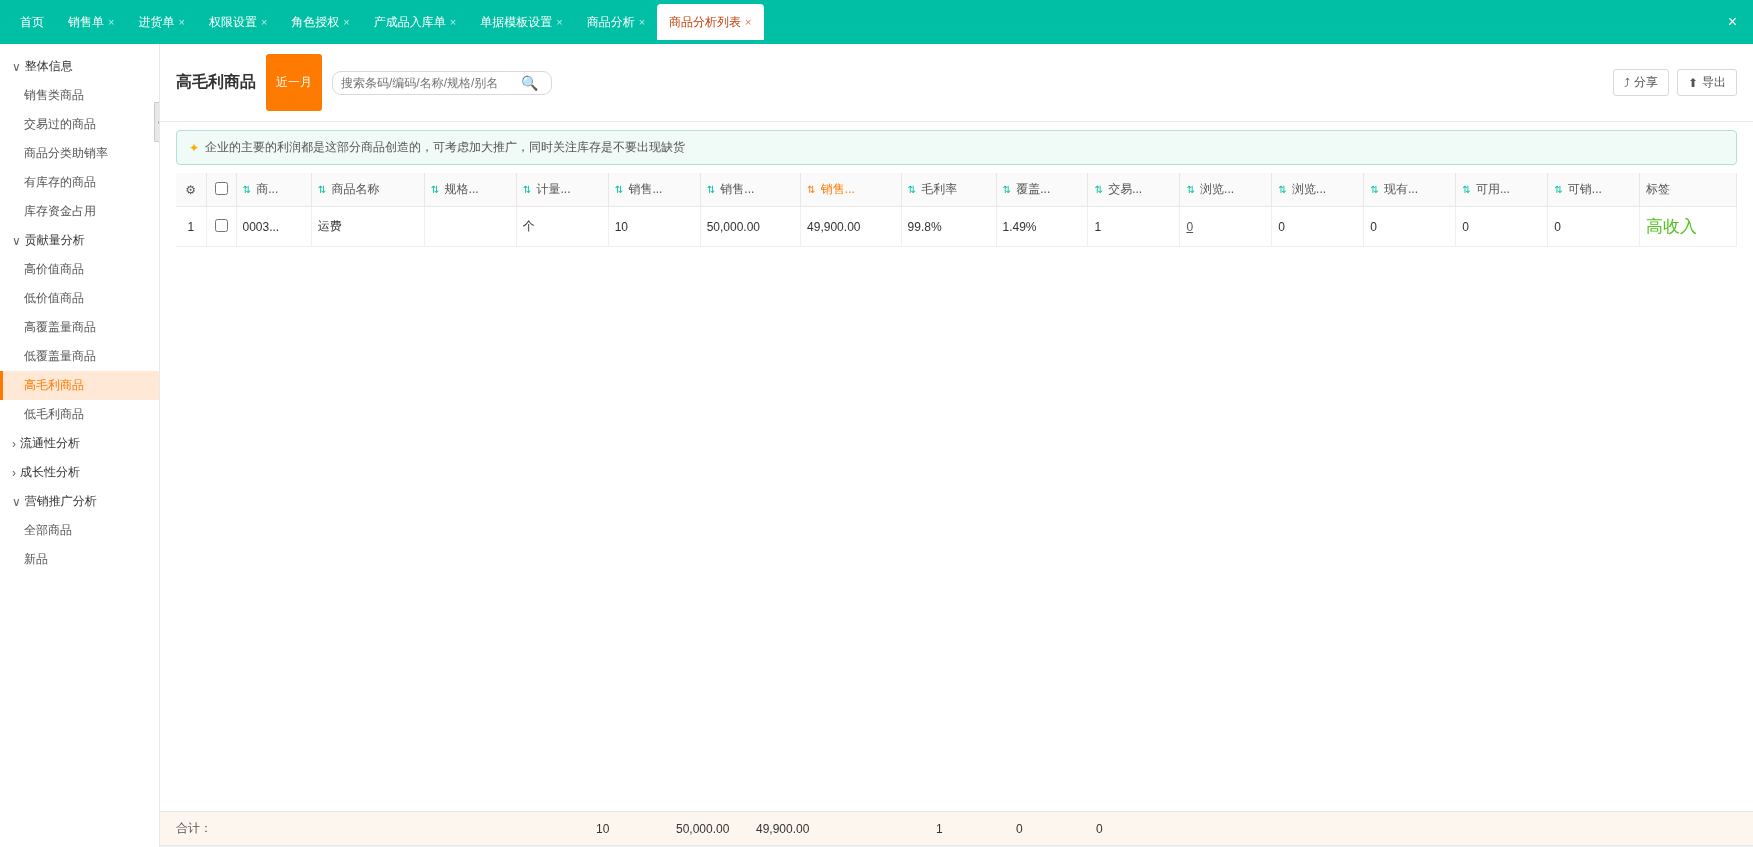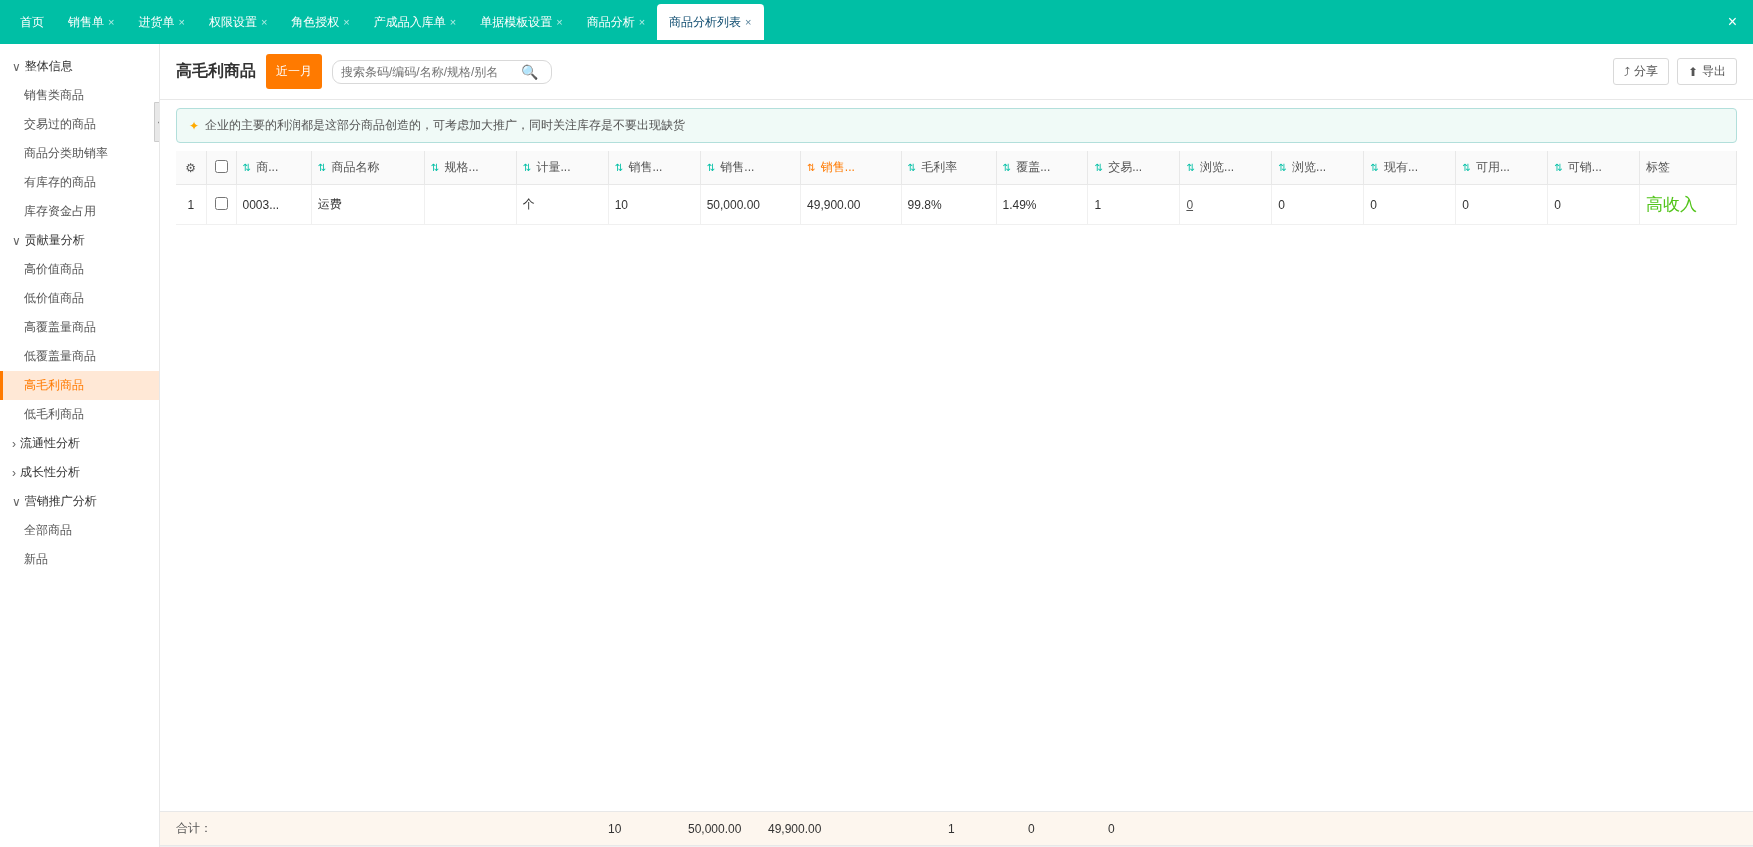--- a/index.html
+++ b/index.html
@@ -20,21 +20,21 @@
       height: 36px;
       display: flex;
       align-items: center;
       cursor: pointer;
       white-space: nowrap;
       font-size: 13px;
       color: #fff;
     }
     .top-nav .nav-item.active {
       background: #fff;
-      color: #0c4a6e;
+      color: #c2410c;
       border-radius: 4px 4px 0 0;
     }
     .top-nav .close-btn {
       margin-left: 4px;
       font-size: 11px;
       cursor: pointer;
       opacity: 0.7;
     }
     .top-nav-spacer { flex: 1; }
     .top-nav-close {
@@ -120,21 +120,21 @@
     .content-title {
       font-size: 16px;
       font-weight: bold;
       color: #333;
     }
     .period-btn {
       background: #ff7a00;
       color: #fff;
       border: none;
       border-radius: 3px;
-      padding: 9px 10px;
+      padding: 20px 10px;
       cursor: pointer;
       font-size: 12px;
     }
     .search-box {
       display: flex;
       align-items: center;
       border: 1px solid #d9d9d9;
       border-radius: 9px;
       padding: 3px 8px;
       flex: 0 0 220px;
@@ -218,21 +218,21 @@
 
     
     .footer-bar {
       border-top: 1px solid #e8e8e8;
       background: #fdf6ee;
       padding: 8px 16px;
       display: flex;
       align-items: center;
       font-size: 12px;
       color: #333;
-      gap: 20px;
+      gap: 8px;
       flex-shrink: 0;
     }
     .footer-label { color: #555; min-width: 30px; }
     .footer-values {
       display: flex;
       gap: 0;
       flex: 1;
     }
     .footer-cell {
       padding: 0 6px;

